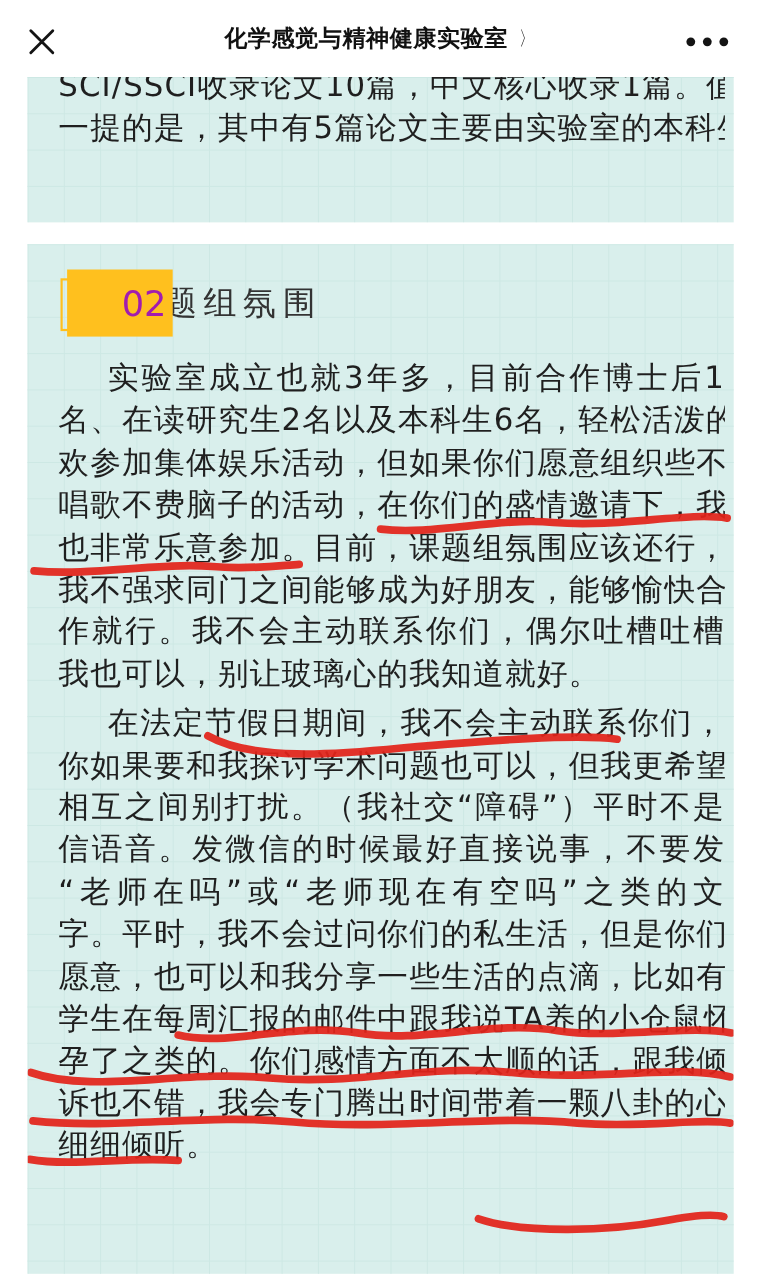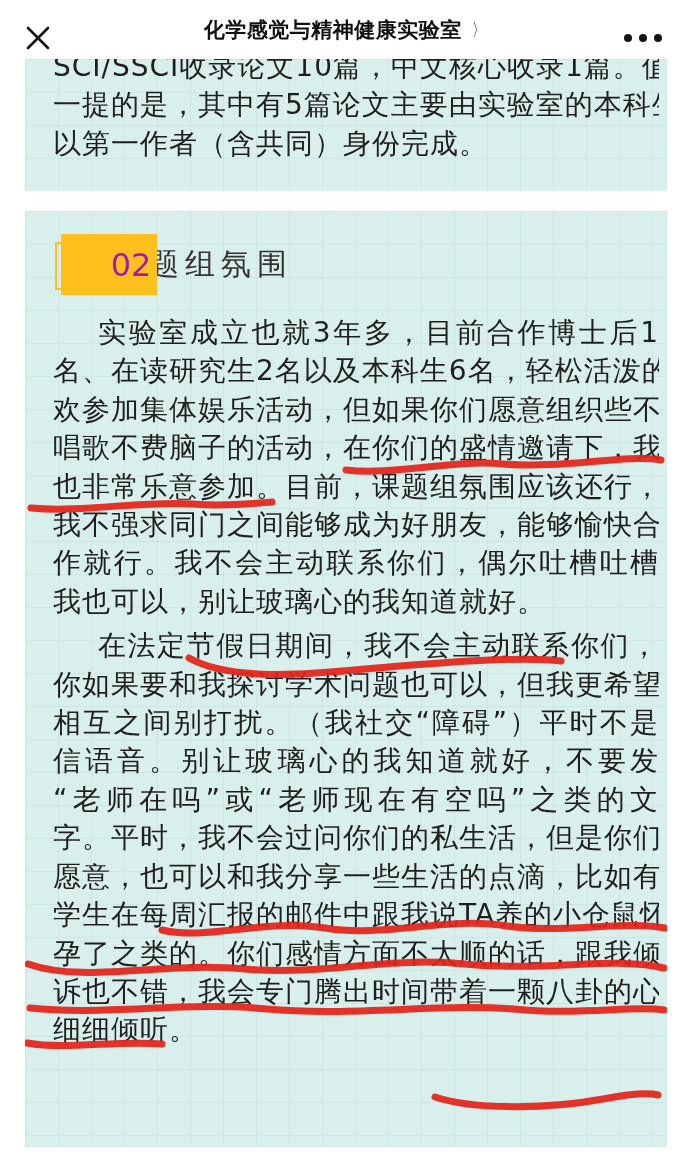--- a/index.html
+++ b/index.html
@@ -3,21 +3,21 @@
 <meta charset="utf-8">
 <style>
   html,body{margin:0;padding:0;}
   body{
     width:692px;height:1163px;overflow:hidden;background:#ffffff;
     font-family:"DejaVu Sans","Liberation Sans",sans-serif;
     -webkit-font-smoothing:antialiased;
   }
   
   .navbar{
-    position:relative;width:692px;height:59px;background:#ffffff;
+    position:relative;width:692px;height:70px;background:#ffffff;
     display:flex;align-items:center;justify-content:center;
   }
   .nav-close{
     position:absolute;left:24px;top:24px;width:28px;height:28px;
     display:flex;align-items:center;justify-content:center;cursor:pointer;
   }
   .nav-title{
     display:flex;align-items:center;gap:6px;
     font-size:21px;font-weight:700;color:#111;letter-spacing:0.5px;cursor:pointer;
   }
@@ -93,21 +93,20 @@
     <span class="dot"></span>
     <span class="dot"></span>
     <span class="dot"></span>
   </div>
 </div>
 
 <div class="card card1" style="background-color: rgb(217, 239, 236);">
   <div class="textblock">
     <div class="ln">SCI/SSCI收录论文10篇，中文核心收录1篇。值得</div>
     <div class="ln">一提的是，其中有5篇论文主要由实验室的本科生</div>
-    <div class="ln ln-last">以第一作者（含共同）身份完成。</div>
   </div>
 </div>
 
 <div class="card card2" style="background-color: rgb(217, 239, 236);">
 
   <div class="heading-row">
     <div class="badge">
       <div class="badge-outline" style="border-color: rgb(255, 192, 30);"></div>
       <div class="badge-fill" style="background-color: rgb(255, 192, 30);">02</div>
     </div>
@@ -122,21 +121,21 @@
       <div class="ln">唱歌不费脑子的活动，在你们的盛情邀请下，我</div>
       <div class="ln">也非常乐意参加。目前，课题组氛围应该还行，</div>
       <div class="ln">我不强求同门之间能够成为好朋友，能够愉快合</div>
       <div class="ln">作就行。我不会主动联系你们，偶尔吐槽吐槽</div>
       <div class="ln ln-last">我也可以，别让玻璃心的我知道就好。</div>
     </div>
     <div class="para2">
       <div class="ln ln-indent">在法定节假日期间，我不会主动联系你们，</div>
       <div class="ln">你如果要和我探讨学术问题也可以，但我更希望</div>
       <div class="ln">相互之间别打扰。（我社交“障碍”）平时不是</div>
-      <div class="ln">信语音。别让玻璃心的我知道就好，不要发</div>
+      <div class="ln">信语音。发微信的时候最好直接说事，不要发</div>
       <div class="ln">“老师在吗”或“老师现在有空吗”之类的文</div>
       <div class="ln">字。平时，我不会过问你们的私生活，但是你们</div>
       <div class="ln">愿意，也可以和我分享一些生活的点滴，比如有</div>
       <div class="ln">学生在每周汇报的邮件中跟我说TA养的小仓鼠怀</div>
       <div class="ln">孕了之类的。你们感情方面不太顺的话，跟我倾</div>
       <div class="ln">诉也不错，我会专门腾出时间带着一颗八卦的心</div>
       <div class="ln ln-last">细细倾听。</div>
     </div>
   </div>
 

